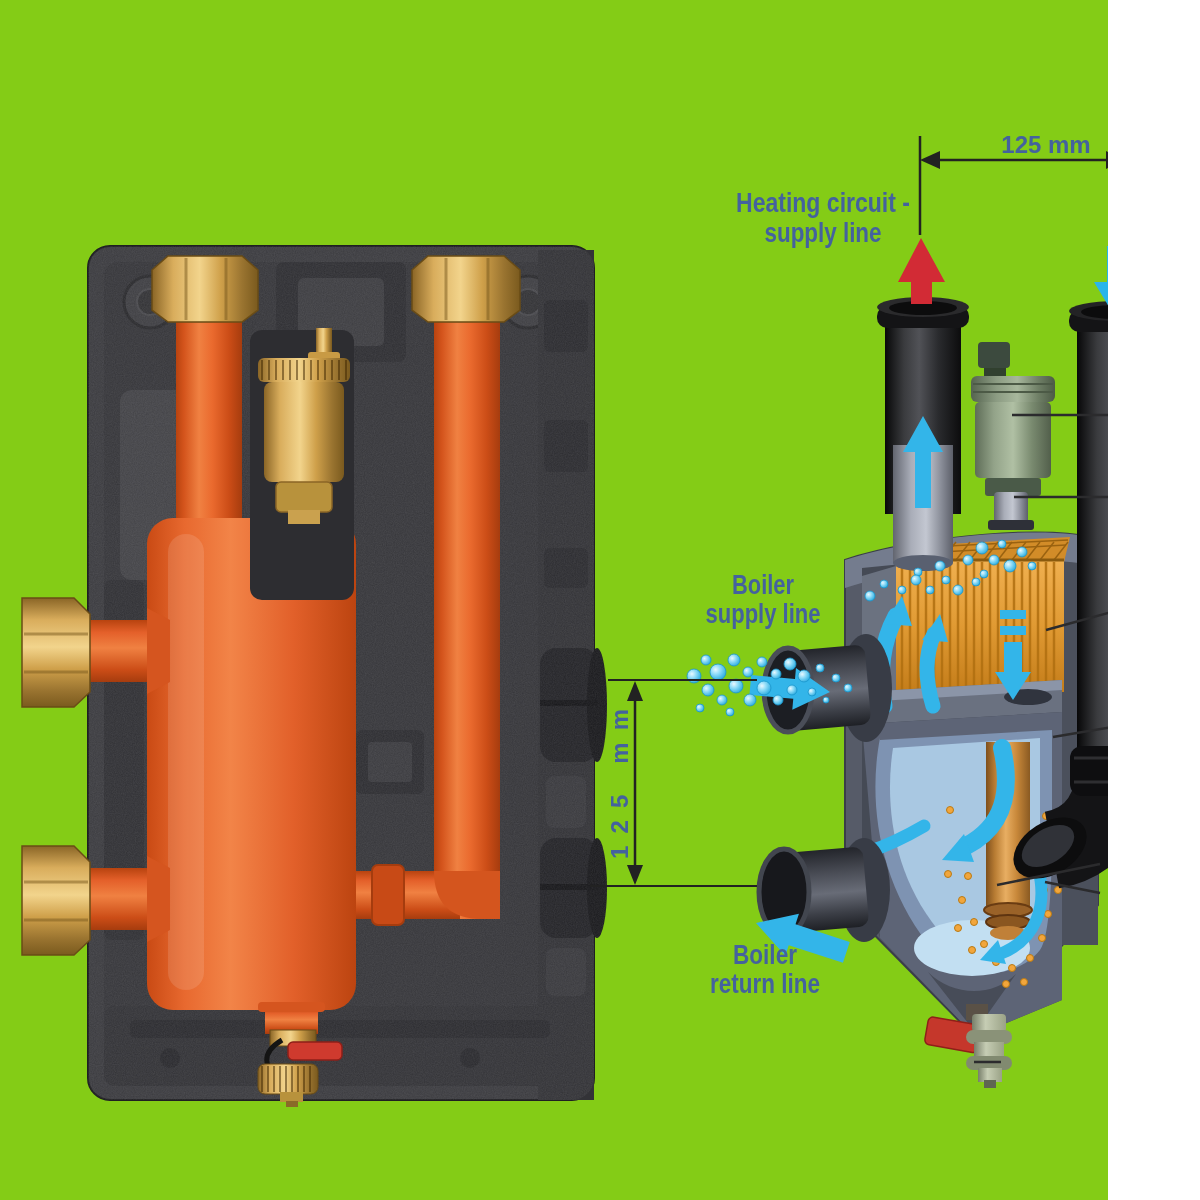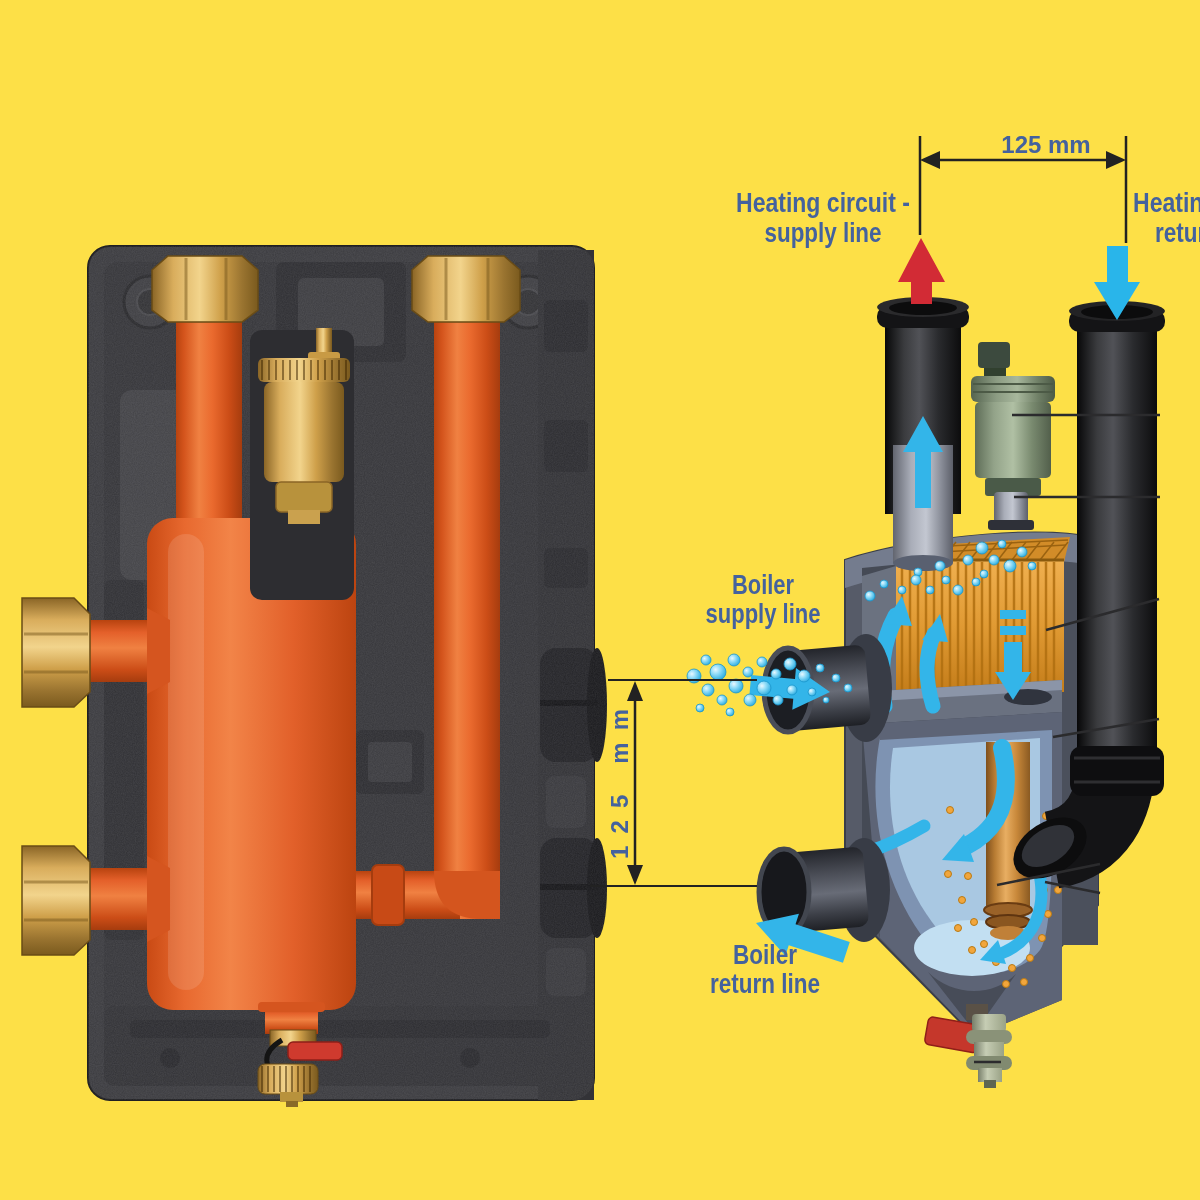--- a/index.html
+++ b/index.html
@@ -1,16 +1,16 @@
 <!DOCTYPE html>
 <html><head>
 <meta charset="utf-8">
 <style>
   html,body{margin:0;padding:0;background:#ffffff;}
-  .canvas{position:relative;width:1200px;height:1200px;overflow:hidden;background:#fde047;
+  .canvas{position:relative;width:1108px;height:1200px;overflow:hidden;background:#84cc16;
           font-family:"Liberation Sans","DejaVu Sans",sans-serif;}
   svg{display:block;}
   text{font-family:"Liberation Sans","DejaVu Sans",sans-serif;font-weight:bold;}
 </style>
 </head>
 <body>
 
 <div class="canvas">
 <svg width="1200" height="1200" viewBox="0 0 1200 1200">
   <defs>

